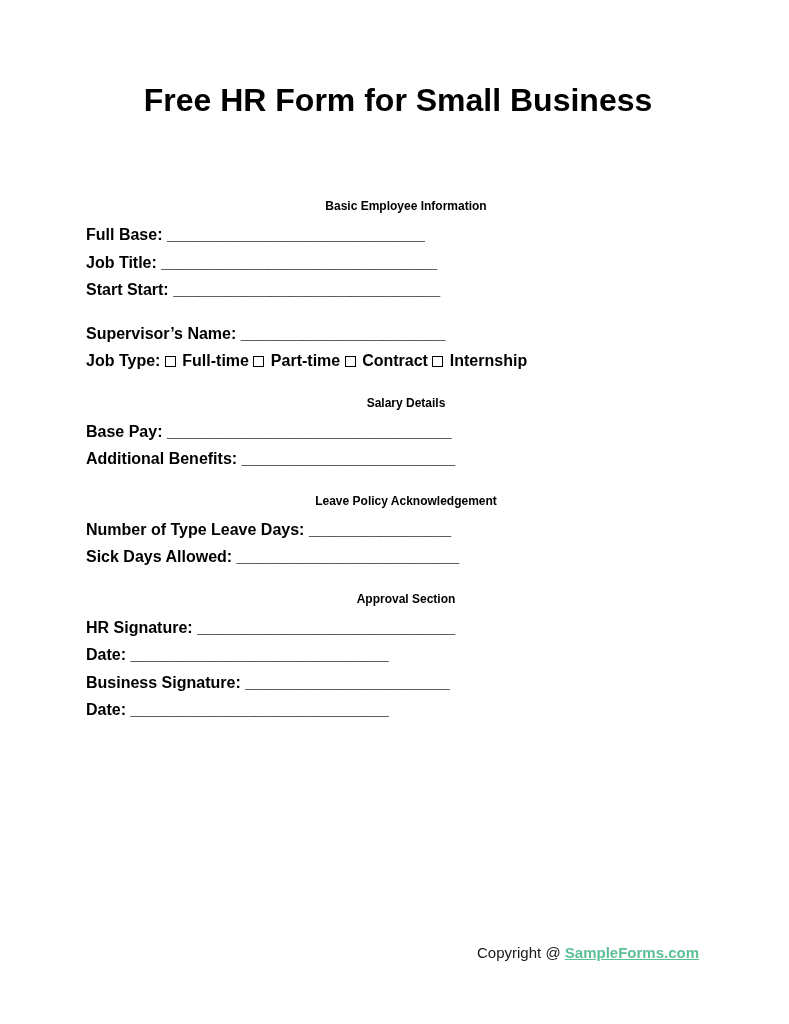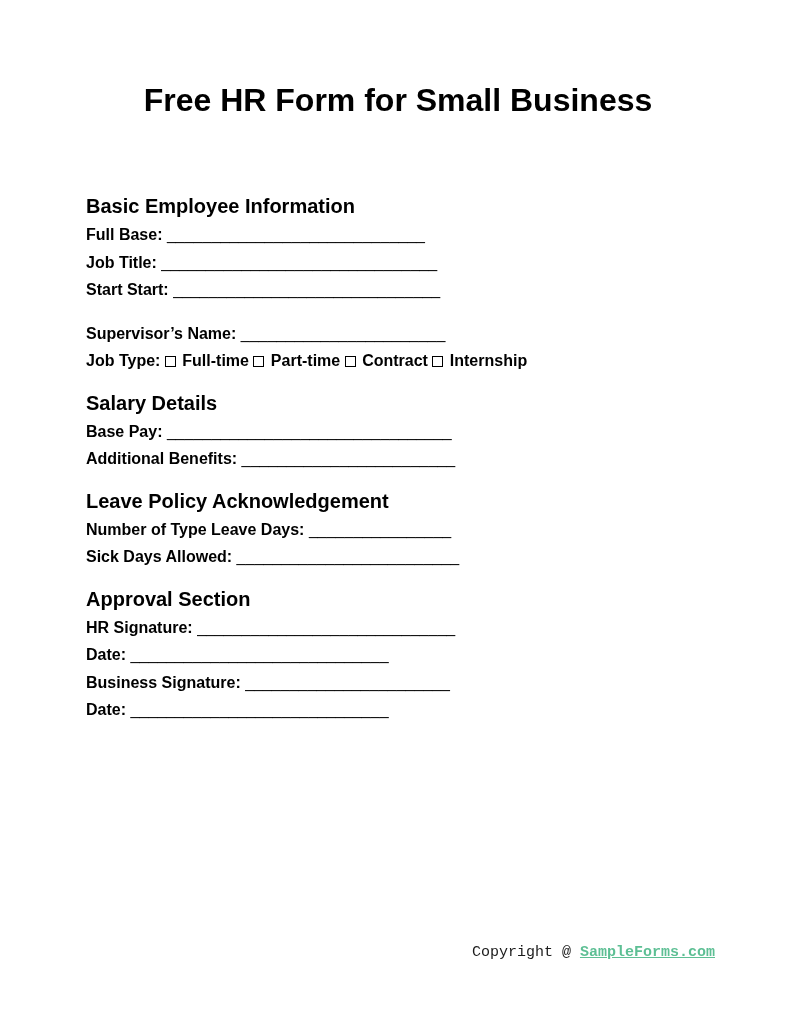--- a/index.html
+++ b/index.html
@@ -35,44 +35,45 @@
     .section {
       margin-bottom: 16px;
     }
     .line {
       font-size: 16px;
       font-weight: bold;
       line-height: 27.5px;
       white-space: pre;
     }
     .heading {
-      font-size: 20px;
+      font-size: 12px;
       font-weight: bold;
       line-height: 24px;
       margin-bottom: 3px;
+      text-align: center;
     }
     .blank {
-      font-weight: normal;
+      font-weight: bold;
     }
     .checkbox {
       display: inline-block;
       width: 11px;
       height: 11px;
       border: 1.3px solid #000;
       box-sizing: border-box;
       vertical-align: -1px;
       margin: 0 2px 0 0;
     }
     .footer {
       position: absolute;
-      right: 74px;
+      right: 90px;
       top: 942px;
       font-size: 15px;
       line-height: 22px;
-      font-family: Liberation Mono, monospace;
+      font-family: Liberation Sans, sans-serif;
       color: #1a1a1a;
     }
     .footer a {
       color: #5dbf94;
       font-weight: bold;
       text-decoration: underline;
     }
   </style>
 </head>
 <body>

